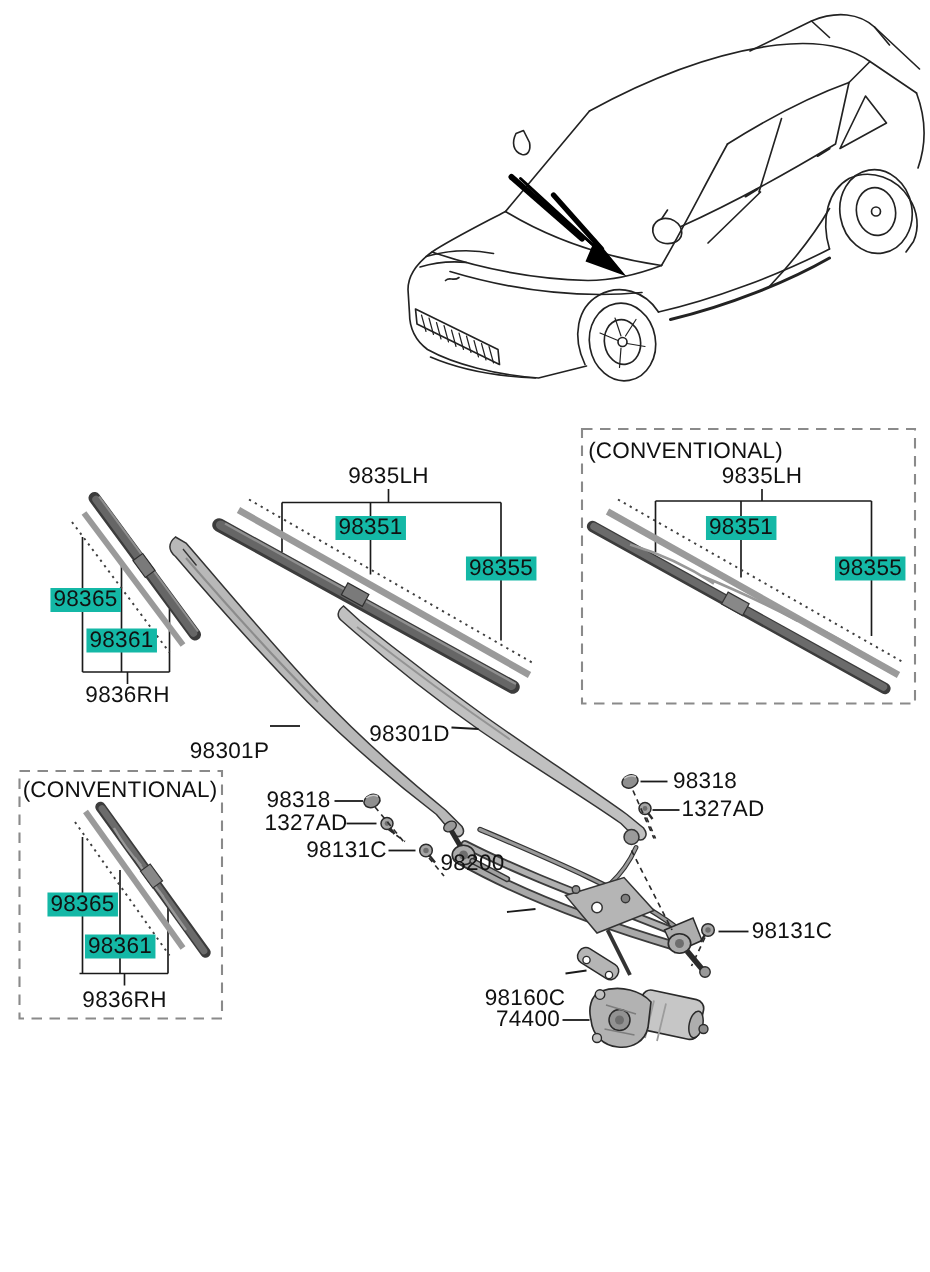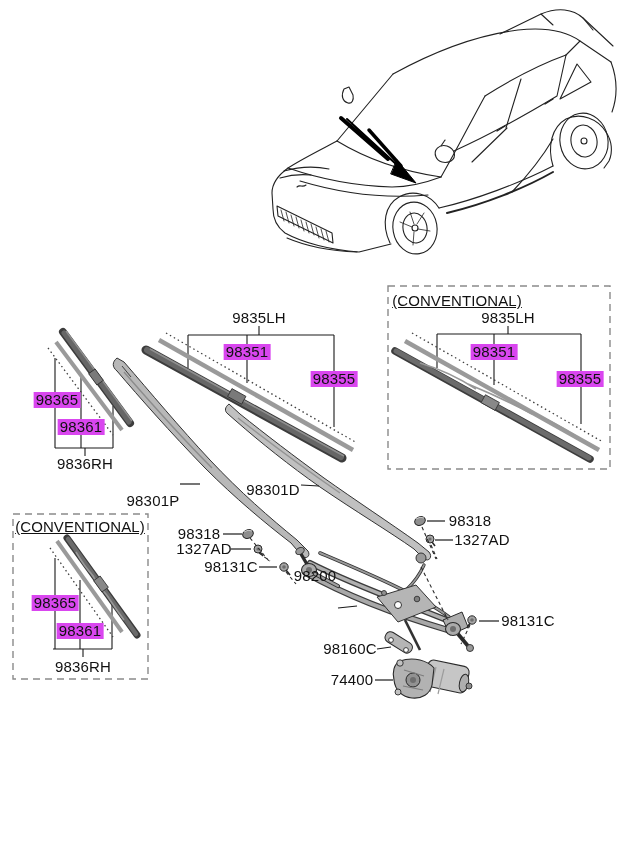--- a/index.html
+++ b/index.html
@@ -6,22 +6,22 @@
   .stage{
     position:relative;width:620px;height:848px;background:#fff;overflow:hidden;
     font-family:"Liberation Sans","DejaVu Sans",sans-serif;
   }
   .stage svg{position:absolute;left:0;top:0;}
   .lbl{
     position:absolute;transform:translate(-50%,-50%);
     font-size:15px;line-height:16px;color:#111;white-space:nowrap;
     letter-spacing:0.2px;
   }
-  .lbl.bg{background:#d946ef;padding:0 2px;}
-  .lbl.heading{letter-spacing:0.1px;text-decoration:underline;}
+  .lbl.bg{background:#14b8a6;padding:0 2px;}
+  .lbl.heading{letter-spacing:0.1px;}
 </style>
 </head>
 <body>
 
 <div class="stage">
 
 <svg width="620" height="848" viewBox="0 0 620 848">
 
   <g stroke="#222" fill="none" stroke-width="1.1" stroke-linejoin="round" stroke-linecap="round">
 
@@ -266,16 +266,16 @@
 
 <div class="lbl" style="left:199px;top:534px">98318</div>
 <div class="lbl" style="left:204px;top:549px">1327AD</div>
 <div class="lbl" style="left:231px;top:567px">98131C</div>
 
 <div class="lbl" style="left:470px;top:521px">98318</div>
 <div class="lbl" style="left:482px;top:540px">1327AD</div>
 <div class="lbl" style="left:528px;top:621px">98131C</div>
 
 <div class="lbl" style="left:315px;top:576px">98200</div>
-<div class="lbl" style="left:350px;top:649px">98160C</div>
+<div class="lbl" style="left:350px;top:666px">98160C</div>
 <div class="lbl" style="left:352px;top:680px">74400</div>
 
 </div>
 
 </body></html>

